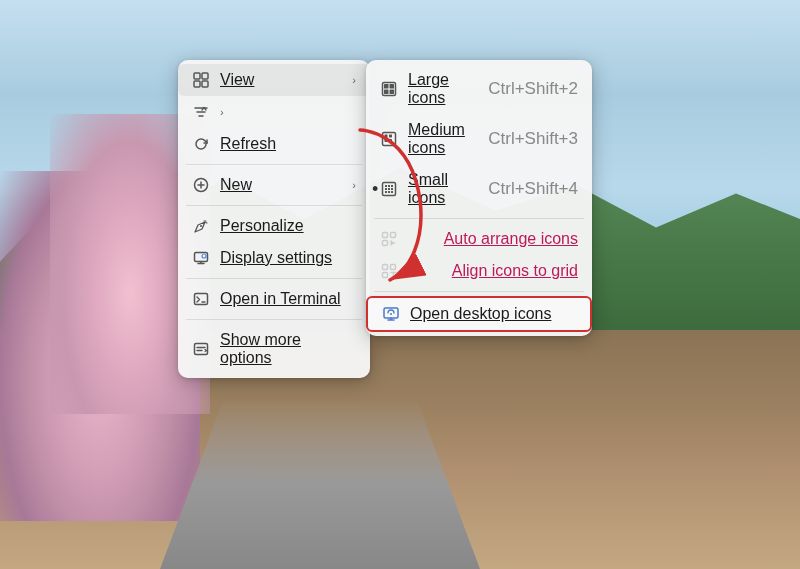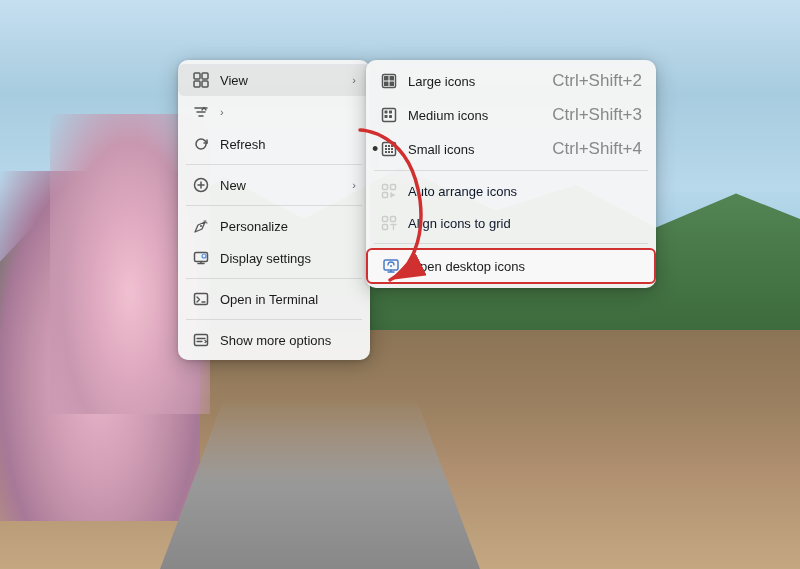--- a/index.html
+++ b/index.html
@@ -122,60 +122,62 @@
       display: flex;
       align-items: center;
       justify-content: center;
       flex-shrink: 0;
       color: #555;
       font-size: 14px;
     }
 
     .menu-label {
       flex: 1;
-      font-size: 13px;
+      font-size: 16px;
+      text-decoration: underline;
     }
 
     .menu-arrow {
       color: #666;
       font-size: 11px;
     }
 
     .menu-divider {
       height: 1px;
       background: rgba(0,0,0,0.1);
       margin: 4px 8px;
     }
 
     
     .submenu {
       position: absolute;
       left: 366px;
       top: 60px;
-      width: 290px;
+      width: 226px;
       background: rgba(245, 245, 245, 0.97);
       border-radius: 10px;
       box-shadow: 0 4px 20px rgba(0,0,0,0.25), 0 1px 4px rgba(0,0,0,0.15);
       padding: 4px 0;
       z-index: 100;
     }
 
     .submenu-item {
       display: flex;
       align-items: center;
       padding: 7px 14px;
       cursor: pointer;
       font-size: 13px;
       color: #1a1a1a;
       gap: 10px;
       user-select: none;
     }
 
     .submenu-item.disabled {
-      color: #0f172a;
+      color: #be185d;
+      text-align: right;
     }
 
     .submenu-item.disabled .menu-icon {
       color: #ccc;
     }
 
     .shortcut {
       margin-left: auto;
       font-size: 17px;
       color: #888;

